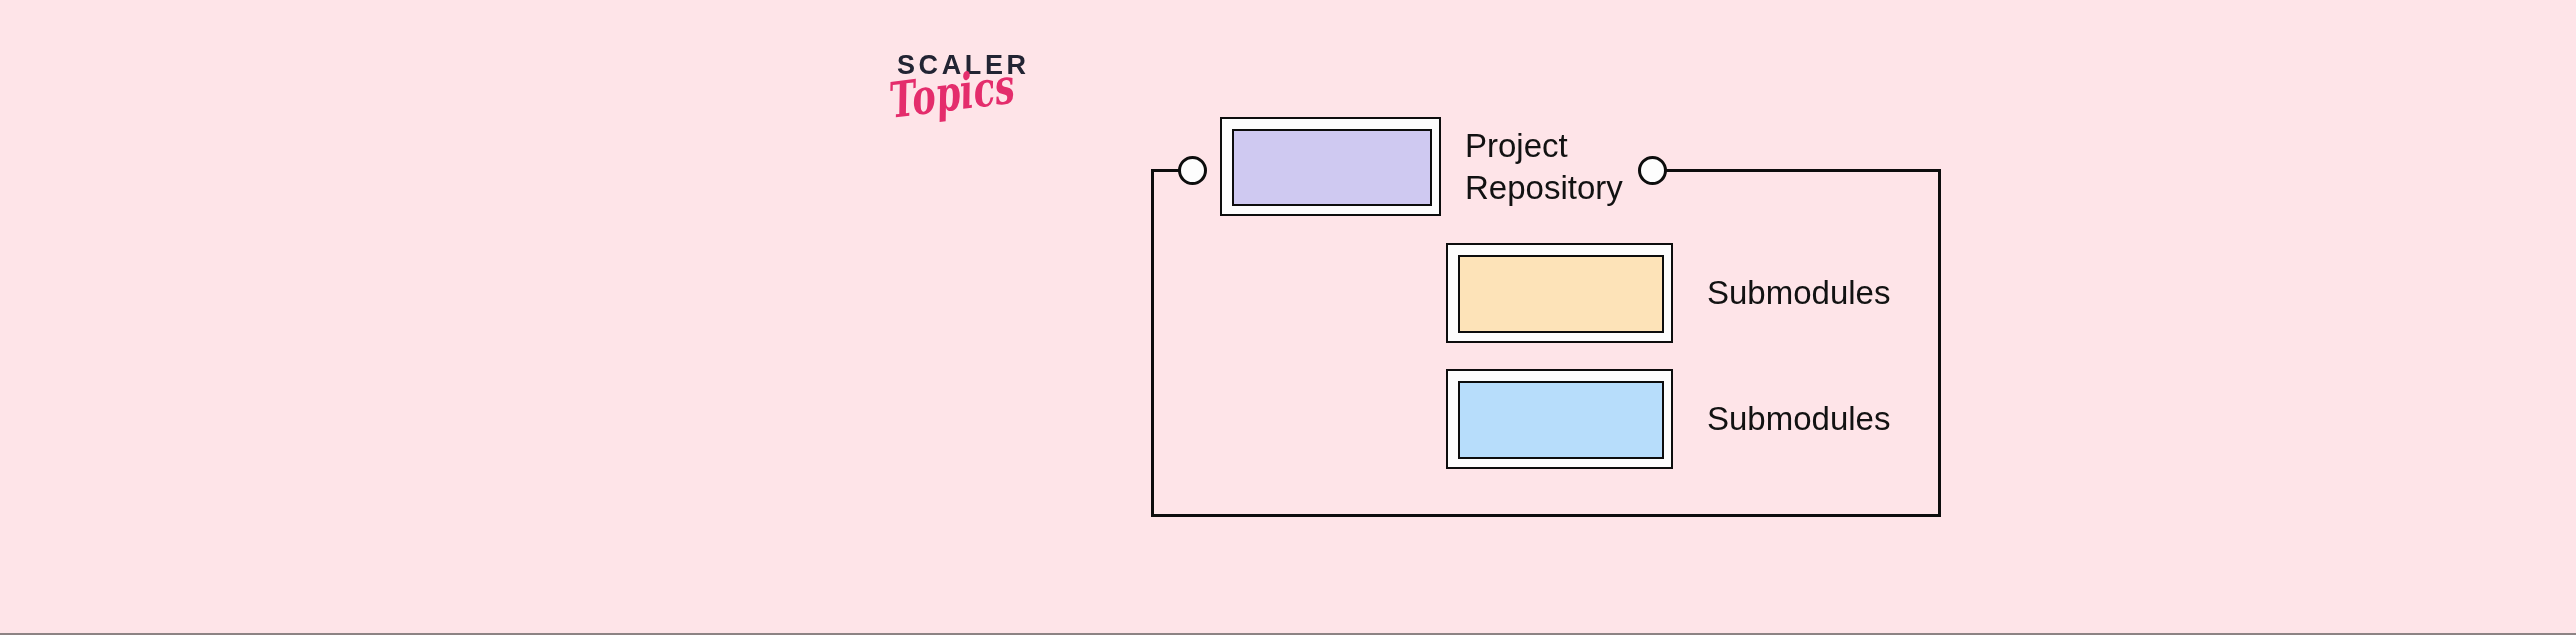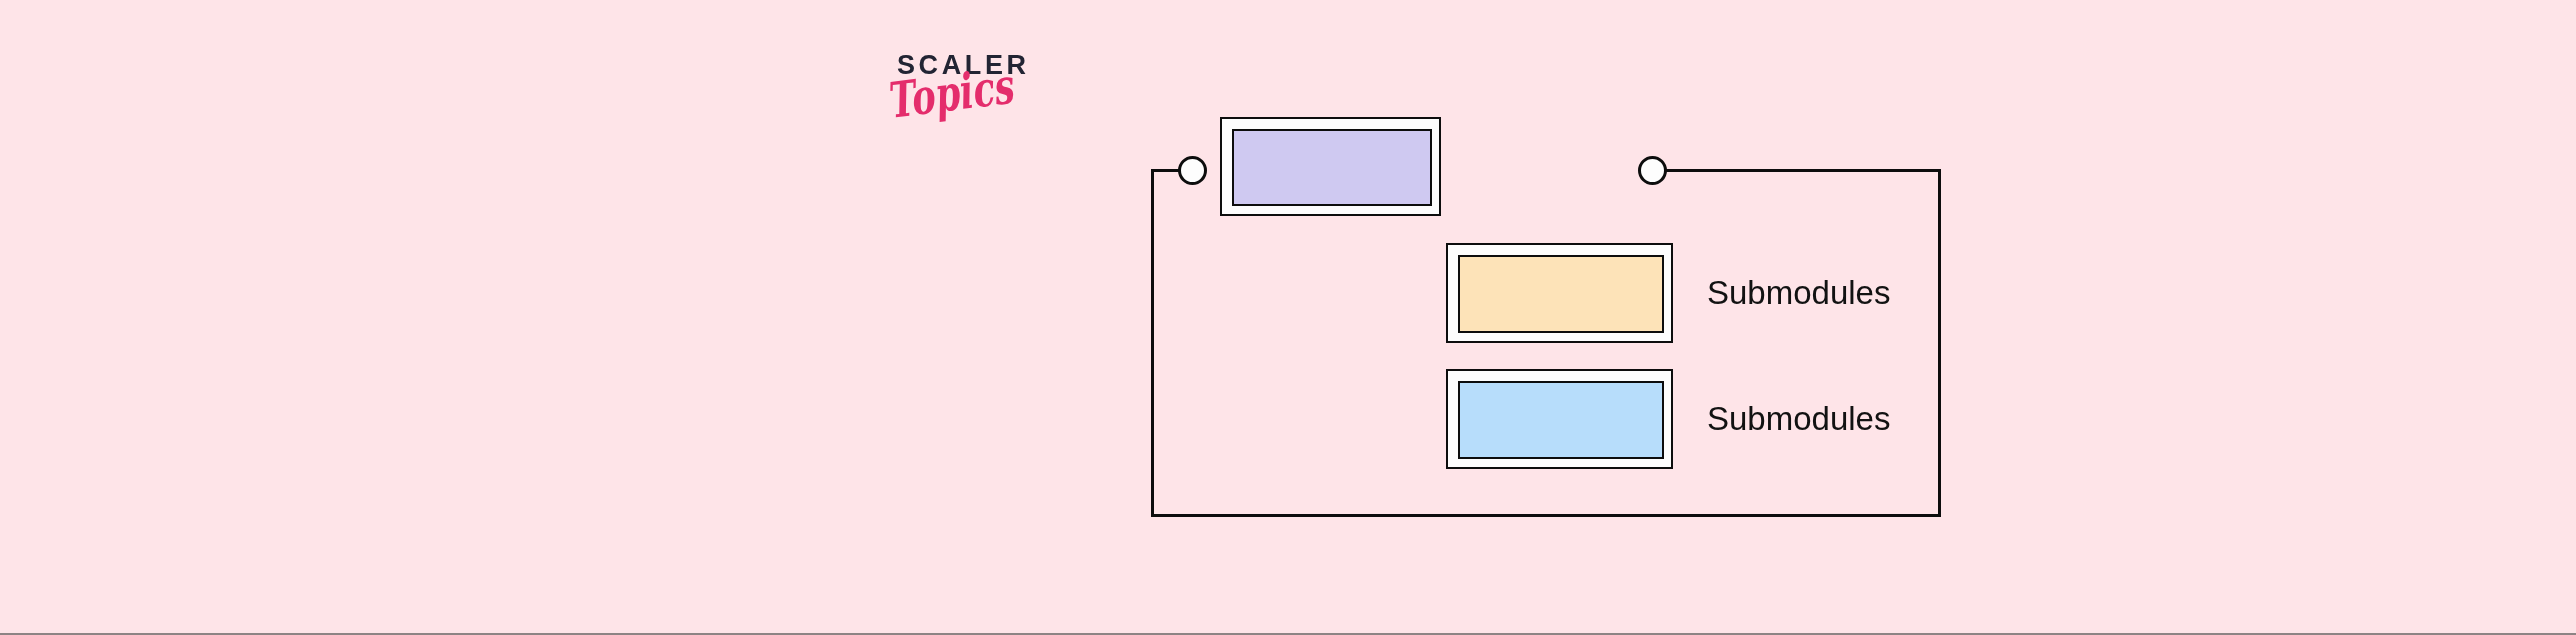--- a/index.html
+++ b/index.html
@@ -109,20 +109,21 @@
   <div class="connector-line" style="left: 1938px; top: 169px; width: 2.6px; height: 348px; background-color: rgb(13, 13, 13);"></div>
   <div class="connector-line" style="left: 1666px; top: 169px; width: 274px; height: 2.6px; background-color: rgb(13, 13, 13);"></div>
 
   <div class="connector-circle" style="left: 1178px; top: 156px; border-color: rgb(13, 13, 13); background-color: rgb(253, 253, 253);"></div>
   <div class="connector-circle" style="left: 1638px; top: 156px; border-color: rgb(13, 13, 13); background-color: rgb(253, 253, 253);"></div>
 
   <div class="node" id="node-project" style="left:1220px; top:117px;">
     <div class="node-frame" style="border-color: rgb(13, 13, 13); background-color: rgb(253, 253, 253);">
       <div class="node-inner" style="border-color: rgb(13, 13, 13); background-color: rgb(207, 201, 241);"></div>
     </div>
+    <div class="node-label">Project Repository</div>
   </div>
 
   <div class="node" id="node-sub1" style="left:1446px; top:243px;">
     <div class="node-frame" style="border-color: rgb(13, 13, 13); background-color: rgb(253, 253, 253);">
       <div class="node-inner" style="border-color: rgb(13, 13, 13); background-color: rgb(253, 227, 184);"></div>
     </div>
     <div class="node-label">Submodules</div>
   </div>
 
   <div class="node" id="node-sub2" style="left:1446px; top:369px;">

